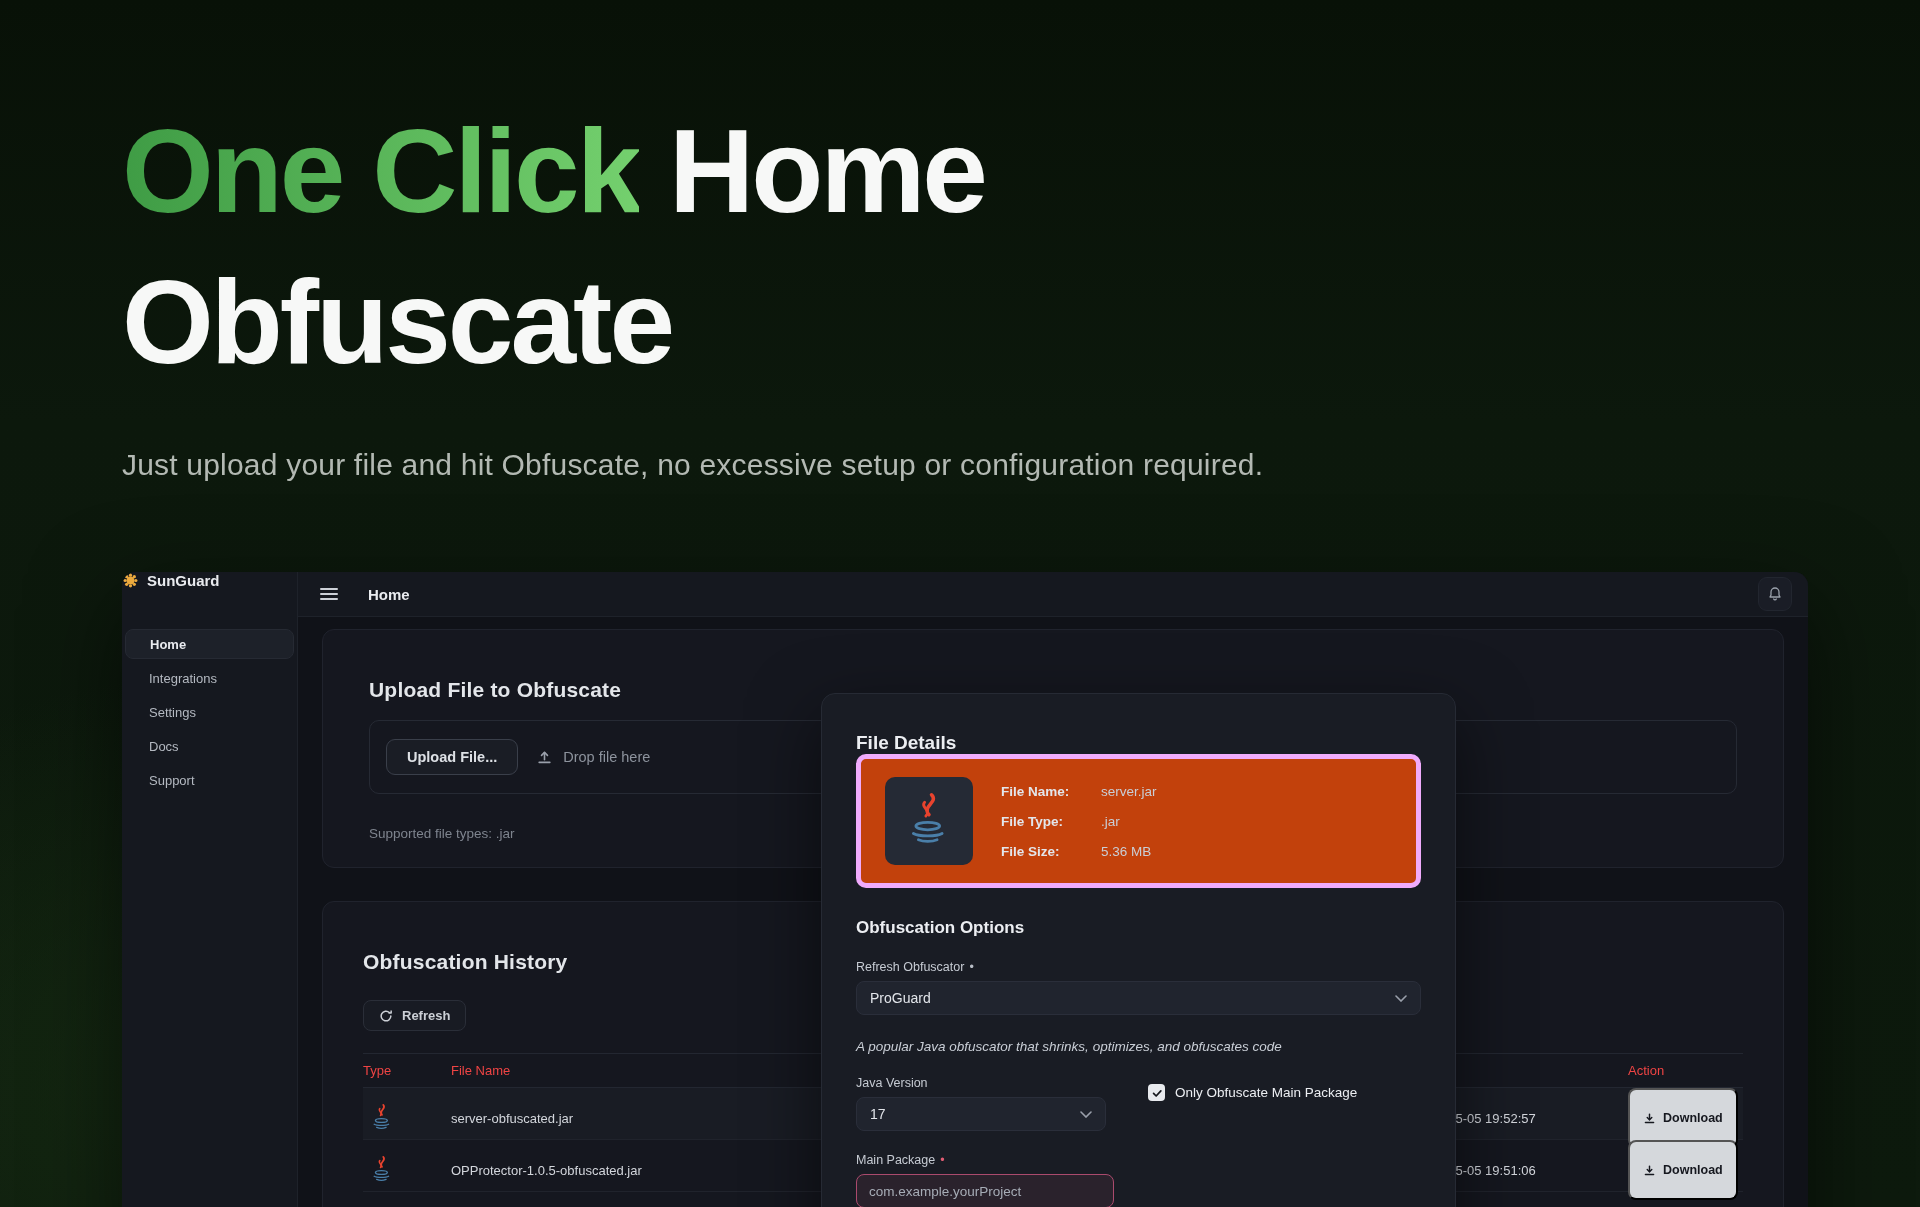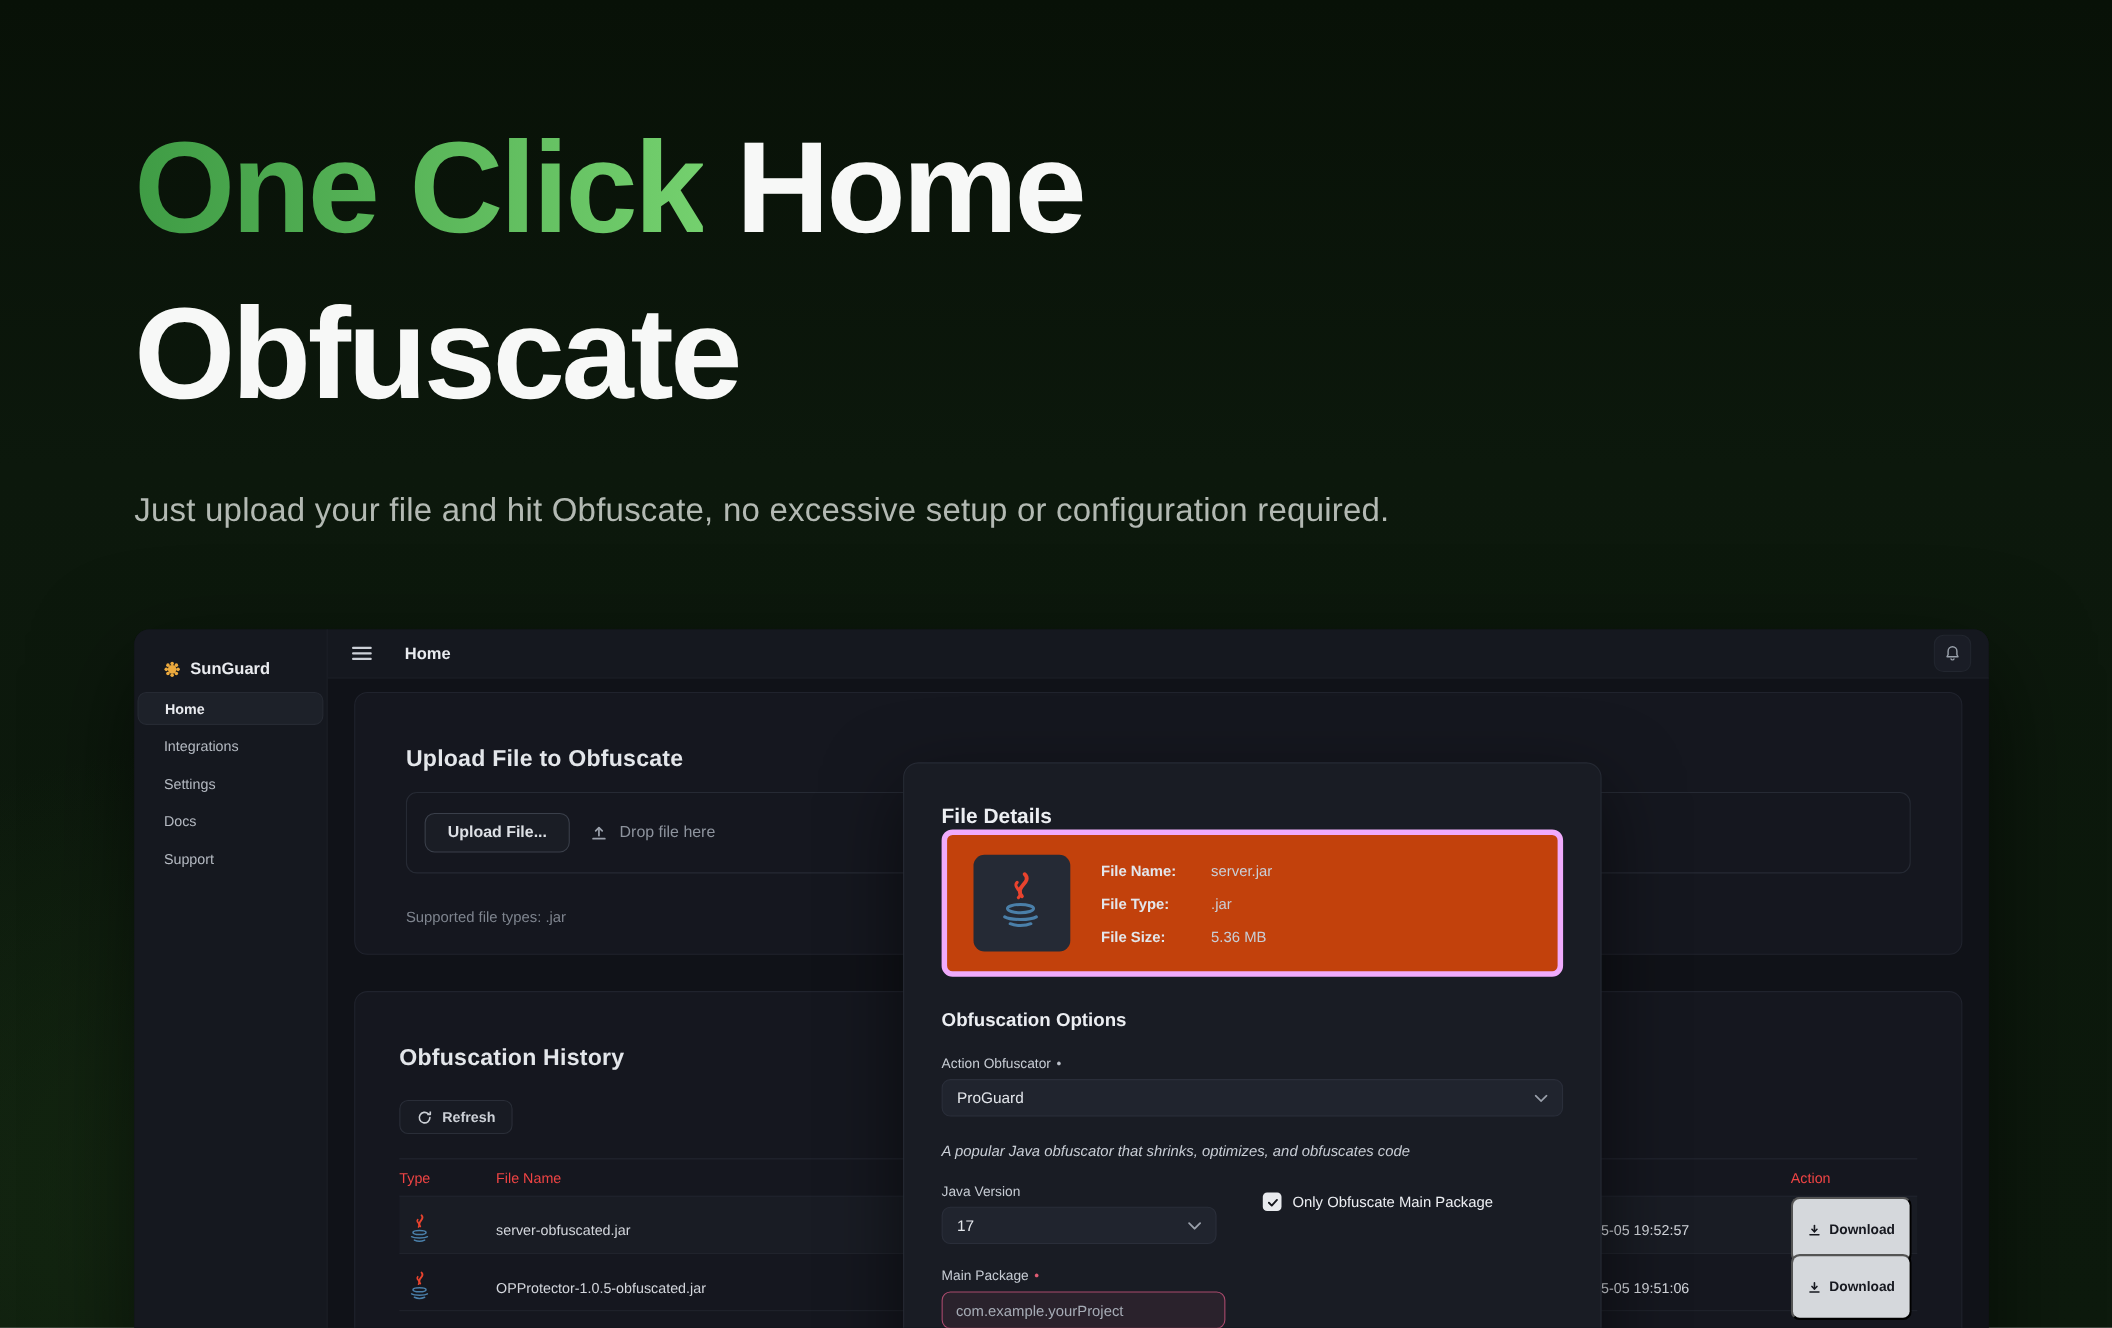--- a/index.html
+++ b/index.html
@@ -30,21 +30,21 @@
   .window {
     position:absolute; left:122px; top:572px; width:1686px; height:700px;
     background:#121419; border-radius:14px 14px 0 0;
     box-shadow:0 30px 90px rgba(0,0,0,.55);
     display:grid; grid-template-columns:176px 1fr; grid-template-rows:45px 1fr;
     overflow:hidden;
   }
 
   
   .sidebar { grid-row:1 / span 2; background:#15181f; border-right:1px solid #1e222a; }
-  .brand { height:45px; display:flex; align-items:flex-end; gap:8px; padding-left:26px; }
+  .brand { height:45px; display:flex; align-items:flex-start; gap:8px; }
   .brand .logo { width:17px; height:17px; }
   .brand .bname { font-size:15px; font-weight:700; color:#e9ebef; }
   .nav { padding-top:10px; display:flex; flex-direction:column; }
   .nav-item {
     height:30px; display:flex; align-items:center; padding-left:24px;
     font-size:13px; color:#b4b9c1; margin:2px 3px; border-radius:8px; cursor:pointer;
   }
   .nav-item.active {
     background:#1d2129; border:1px solid #262a33; color:#e9ebef; font-weight:700;
   }
@@ -320,21 +320,21 @@
           <div class="finfo-row">
               <span class="lbl">File Size:</span>
               <span class="val">5.36 MB</span>
             </div>
         </div>
       </div>
 
       <h3>Obfuscation Options</h3>
 
       <div class="field-label">
-        <span>Action Obfuscator</span>
+        <span>Refresh Obfuscator</span>
         <span class="dot-muted">•</span>
       </div>
       <div class="select">
         <span>ProGuard</span>
         <span class="chev">
           <svg width="12" height="7" viewBox="0 0 12 7">
               <path d="M1 1l5 5 5-5" stroke="currentColor" stroke-width="1.6" fill="none" stroke-linecap="round"></path>
             </svg>
         </span>
       </div>

